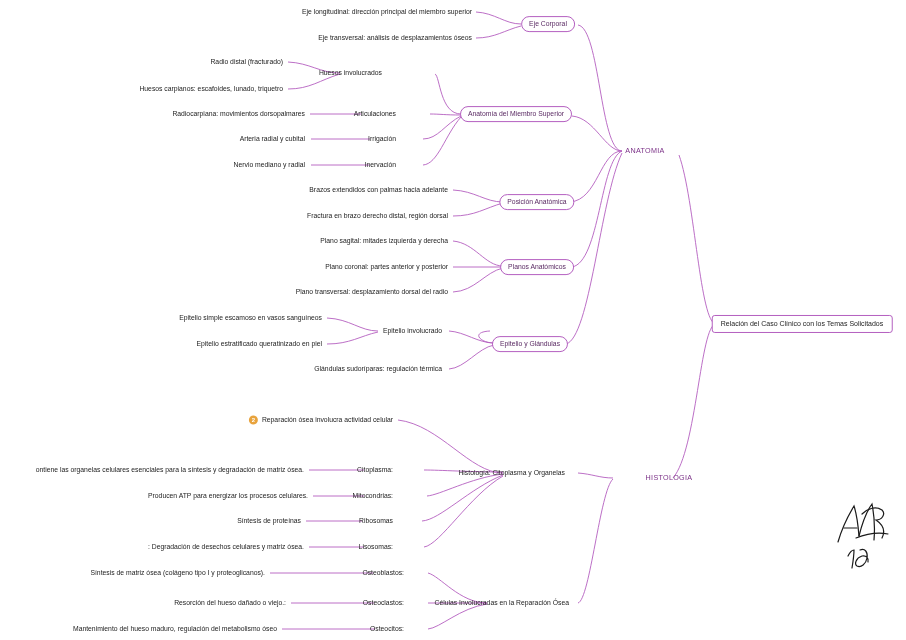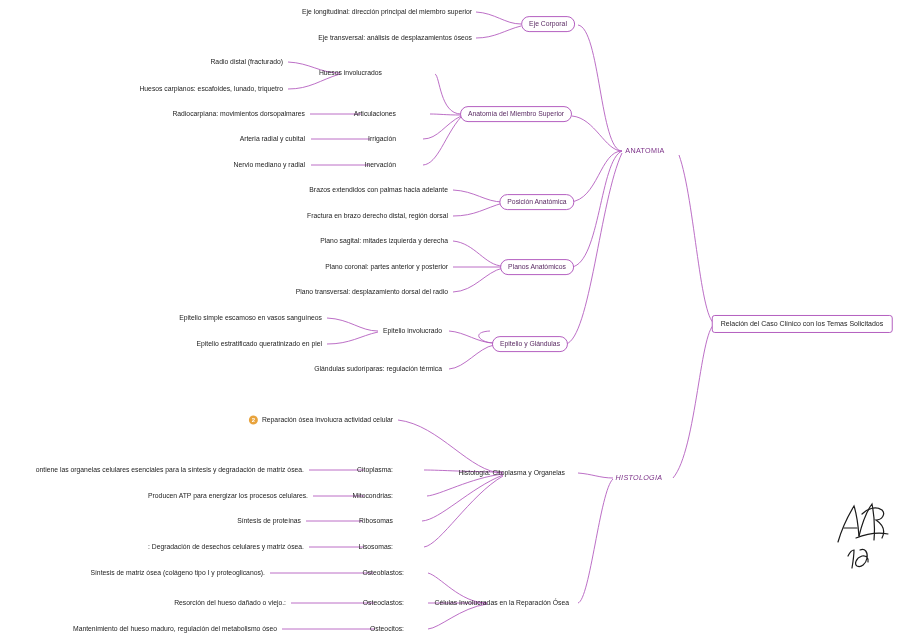--- a/index.html
+++ b/index.html
@@ -192,21 +192,21 @@
   <div class="node leaf align-right" style="left:448px; top:241px;">Plano sagital: mitades izquierda y derecha</div>
   <div class="node leaf align-right" style="left:448px; top:267px;">Plano coronal: partes anterior y posterior</div>
   <div class="node leaf align-right" style="left:448px; top:292px;">Plano transversal: desplazamiento dorsal del radio</div>
 
   <div class="node boxed align-center" style="left:530px; top:344px;">Epitelio y Glándulas</div>
   <div class="node plain-mid align-right" style="left:442px; top:331px;">Epitelio involucrado</div>
   <div class="node leaf align-right" style="left:322px; top:318px;">Epitelio simple escamoso en vasos sanguíneos</div>
   <div class="node leaf align-right" style="left:322px; top:344px;">Epitelio estratificado queratinizado en piel</div>
   <div class="node leaf align-right" style="left:442px; top:369px;">Glándulas sudoríparas: regulación térmica</div>
 
-  <div class="node branch-major align-center" style="left:639px; top:478px;font-style:italic;">HISTOLOGIA</div>
+  <div class="node branch-major align-center" style="left:669px; top:478px;">HISTOLOGIA</div>
 
   <div class="node plain-mid align-right" style="left:565px; top:473px;">Histología: Citoplasma y Organelas</div>
 
   <div class="node leaf align-right" style="left:393px; top:420px;">
     <span class="badge-dot">2</span><span>Reparación ósea involucra actividad celular</span>
   </div>
 
   <div class="node plain-mid align-right" style="left:393px; top:470px;">Citoplasma:</div>
   <div class="node leaf align-right" style="left:304px; top:470px;">ontiene las organelas celulares esenciales para la síntesis y degradación de matriz ósea.</div>
 

